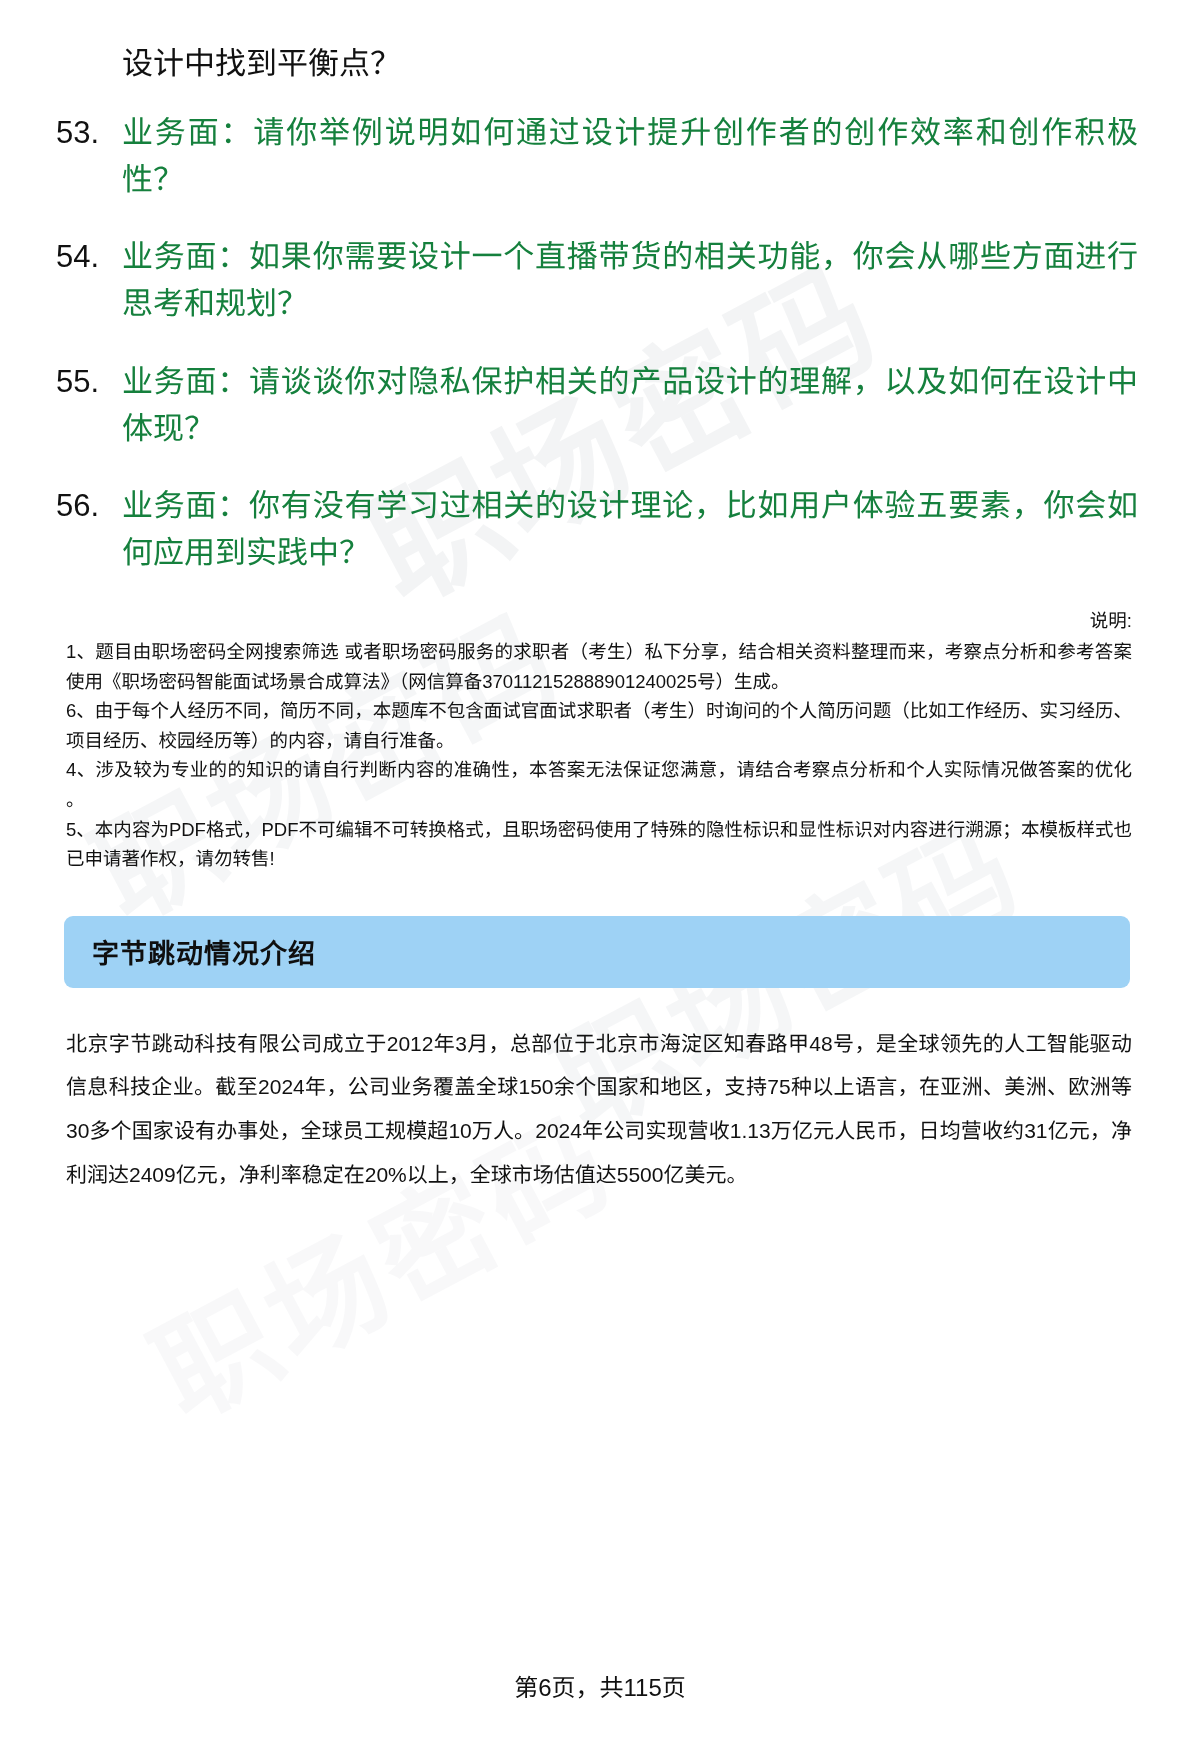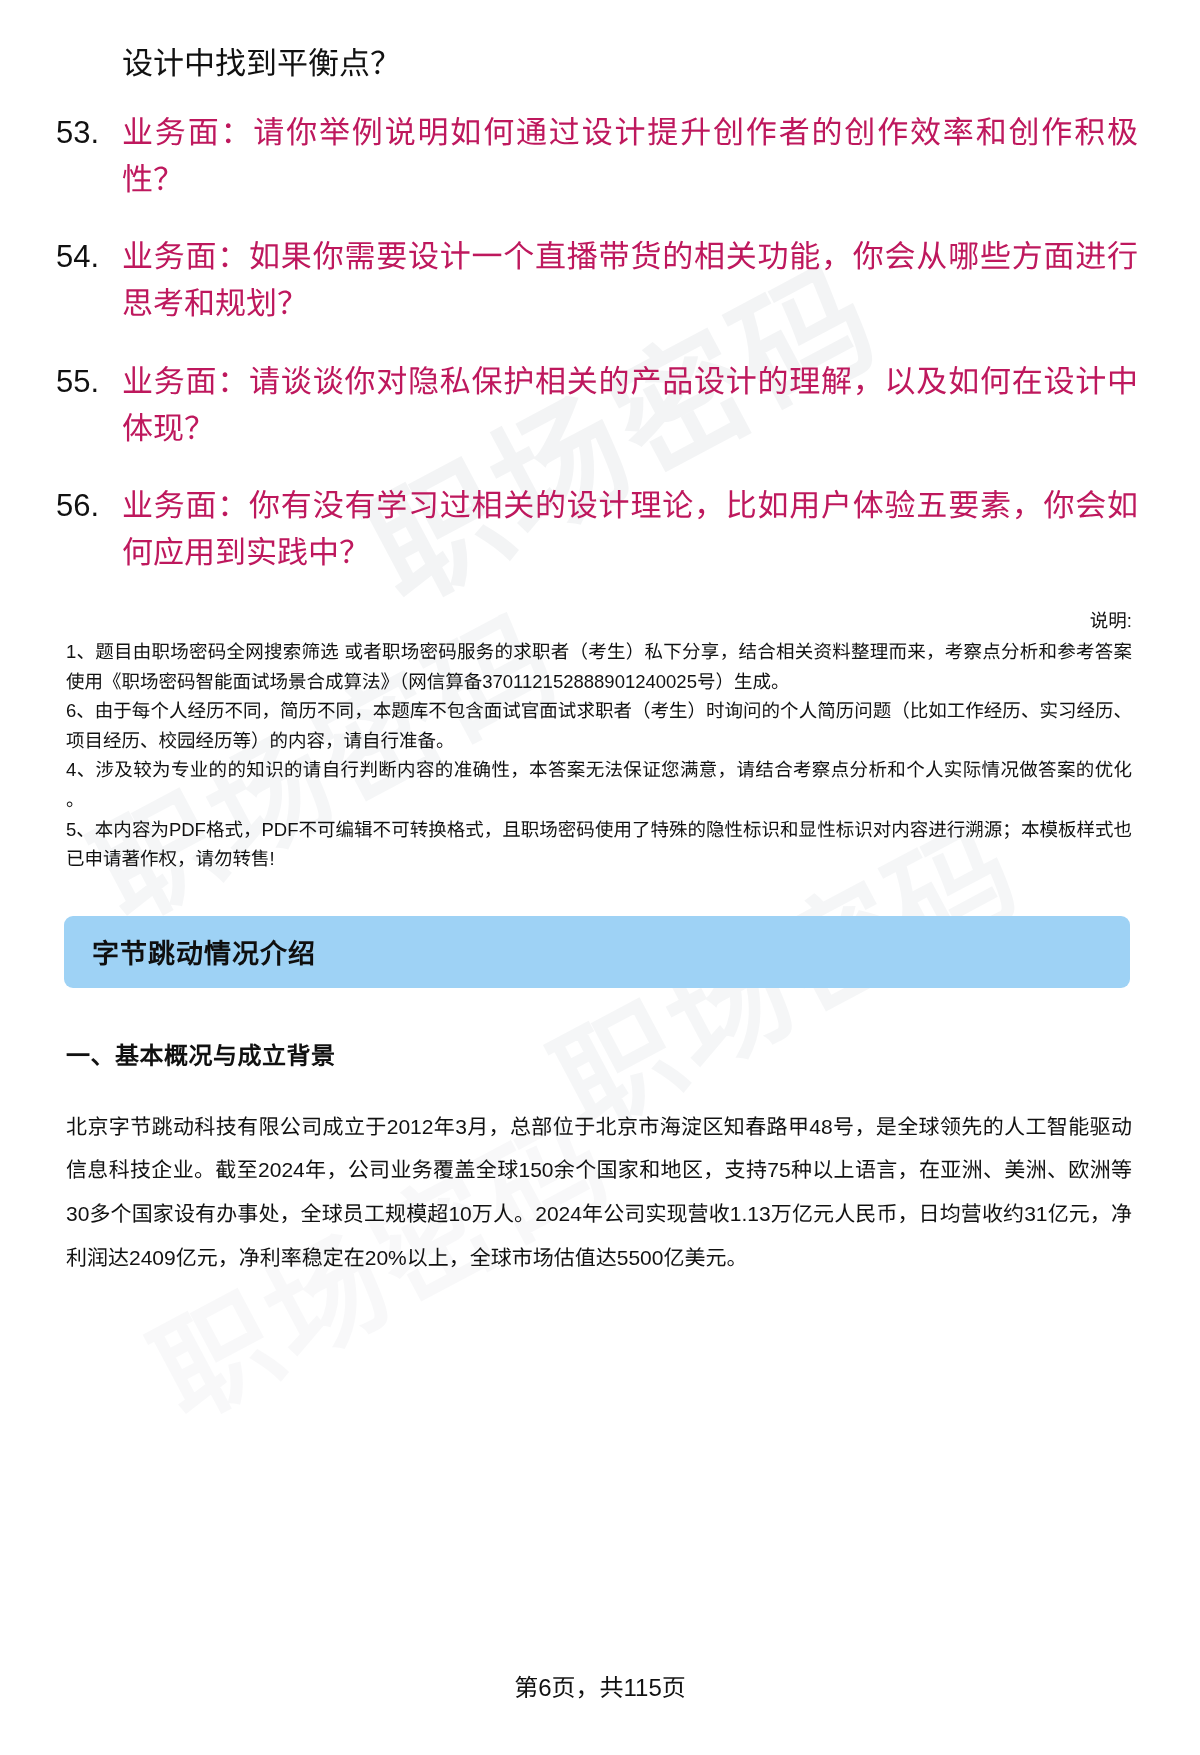--- a/index.html
+++ b/index.html
@@ -78,21 +78,21 @@
     font-size: 31px;
     line-height: 1.52;
     text-align: left;
     padding-left: 0px;
     color: #111;
   }
   .q-text {
     flex: 1 1 auto;
     font-size: 31px;
     line-height: 1.52;
-    color: #be185d;
+    color: #15803d;
     text-align: justify;
     text-justify: inter-ideograph;
   }
 
   
   .notes {
     margin-top: 14px;
     padding-left: 10px;
     padding-right: 6px;
   }
@@ -210,21 +210,20 @@
       <p class="note-line">1、题目由职场密码全网搜索筛选 或者职场密码服务的求职者（考生）私下分享，结合相关资料整理而来，考察点分析和参考答案使用《职场密码智能面试场景合成算法》（网信算备370112152888901240025号）生成。</p>
       <p class="note-line">6、由于每个人经历不同，简历不同，本题库不包含面试官面试求职者（考生）时询问的个人简历问题（比如工作经历、实习经历、项目经历、校园经历等）的内容，请自行准备。</p>
       <p class="note-line">4、涉及较为专业的的知识的请自行判断内容的准确性，本答案无法保证您满意，请结合考察点分析和个人实际情况做答案的优化 。</p>
       <p class="note-line">5、本内容为PDF格式，PDF不可编辑不可转换格式，且职场密码使用了特殊的隐性标识和显性标识对内容进行溯源；本模板样式也已申请著作权，请勿转售!</p>
     </div>
 
     <div class="banner">
       <span class="banner-title">字节跳动情况介绍</span>
     </div>
 
-    <div class="section-sub">一、基本概况与成立背景</div>
 
     <div class="body-par">北京字节跳动科技有限公司成立于2012年3月，总部位于北京市海淀区知春路甲48号，是全球领先的人工智能驱动信息科技企业。截至2024年，公司业务覆盖全球150余个国家和地区，支持75种以上语言，在亚洲、美洲、欧洲等30多个国家设有办事处，全球员工规模超10万人。2024年公司实现营收1.13万亿元人民币，日均营收约31亿元，净利润达2409亿元，净利率稳定在20%以上，全球市场估值达5500亿美元。</div>
 
   </div>
 
   <div class="footer">第6页，共115页</div>
 
 </div>
 
 </body></html>

